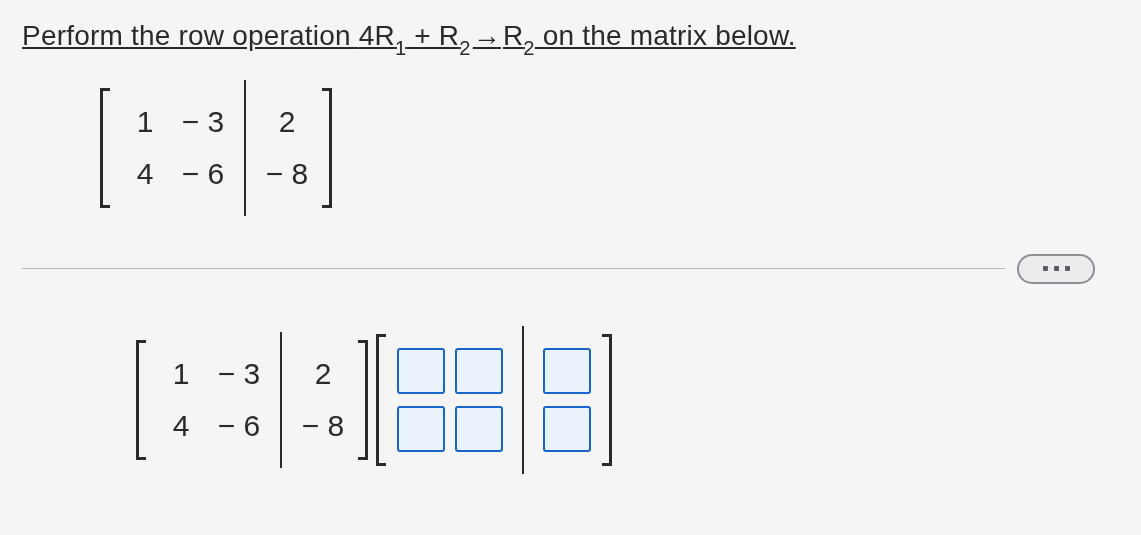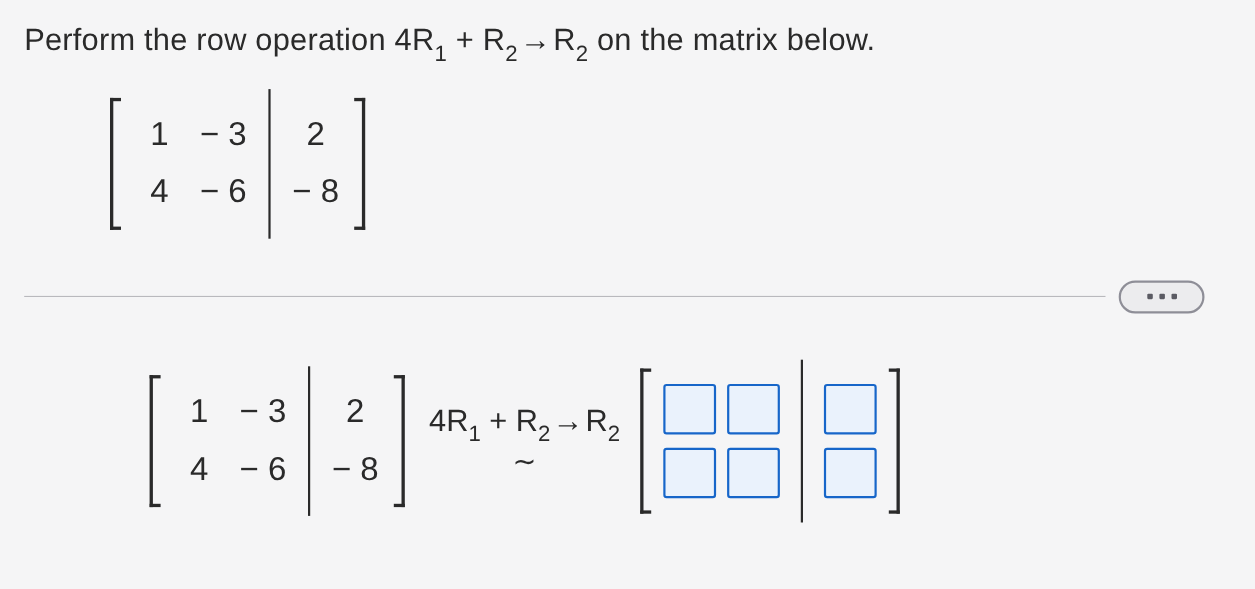--- a/index.html
+++ b/index.html
@@ -13,20 +13,21 @@
     color: #2a2a2a;
     overflow: hidden;
   }
   .page {
     padding: 18px 22px 0 22px;
   }
   .prompt {
     font-size: 28px;
     line-height: 1.3;
     letter-spacing: 0.2px;
+    text-decoration: underline;
   }
   .sub { font-size: 0.72em; vertical-align: sub; position: relative; top: 0.15em; }
   .arrow { padding: 0 2px; }
 
   
   .matrix {
     display: inline-flex;
     align-items: stretch;
     vertical-align: middle;
   }
@@ -186,26 +187,20 @@
         <div class="mrow">
           <div class="mcell">2</div>
         </div>
         <div class="mrow">
           <div class="mcell">− 8</div>
         </div>
       </div>
       <div class="mbracket right"></div>
     </div>
 
-    <div class="op-label">
-      <span>
-        <span>4R</span><span class="sub">1</span><span> + R</span><span class="sub">2</span><span class="arrow">→</span><span>R</span><span class="sub">2</span>
-      </span>
-      <span class="tilde">∼</span>
-    </div>
 
     <div class="matrix ans">
       <div class="mbracket left"></div>
       <div class="mbody">
         <div class="mrow">
           <div class="mcell"><input class="ans-cell" value="" style=""></div>
           <div class="mcell"><input class="ans-cell" value="" style=""></div>
         </div>
         <div class="mrow">
           <div class="mcell"><input class="ans-cell" value="" style=""></div>

